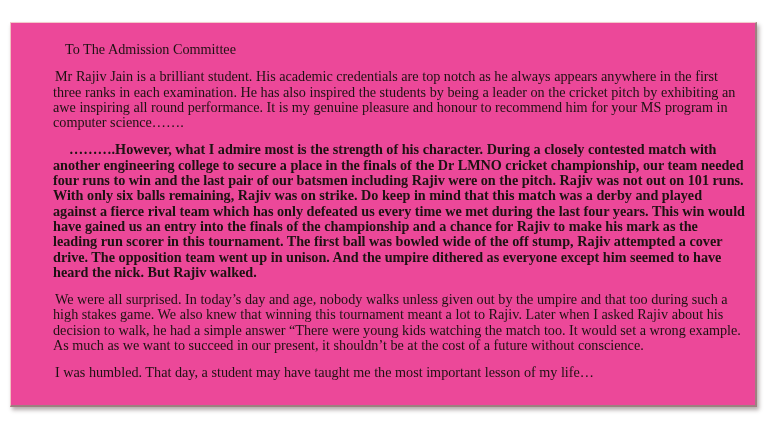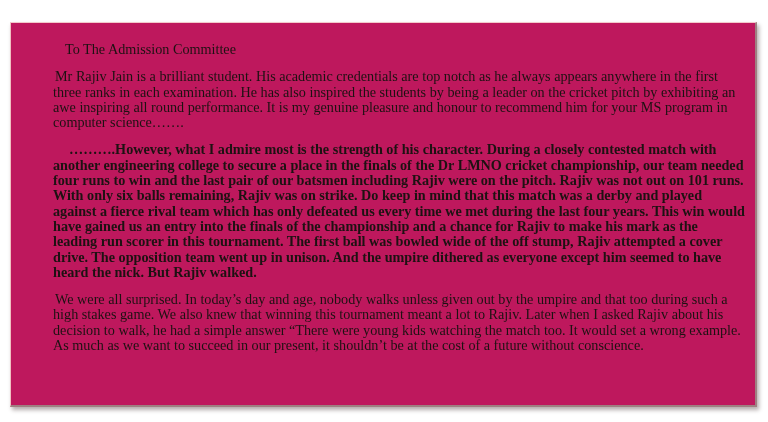--- a/index.html
+++ b/index.html
@@ -2,21 +2,21 @@
 <html><head>
 <meta charset="utf-8">
 <style>
   html, body { margin: 0; padding: 0; background: #ffffff; }
   body { width: 768px; height: 422px; position: relative; overflow: hidden; }
   .note {
     position: absolute;
     left: 10px; top: 22px;
     width: 747px; height: 385px;
     box-sizing: border-box;
-    background: #be185d;
+    background: #ec4899;
     border-top: 1px solid #f3c9cb;
     border-left: 1px solid #f0c0c2;
     border-right: 2px solid #9e7f80;
     border-bottom: 2px solid #9e7f80;
     box-shadow: 2px 3px 4px rgba(90,70,70,0.45);
     padding: 19px 10px 0 42px;
     font-family: "Liberation Serif", serif;
     font-size: 14.2px;
     line-height: 15.3px;
     color: #1d1212;
@@ -27,13 +27,14 @@
   .indent2 { text-indent: 16px; font-weight: bold; }
 </style>
 </head>
 <body>
 
 <div class="note">
   <p class="heading">To The Admission Committee</p>
   <p class="para indent">Mr Rajiv Jain is a brilliant student. His academic credentials are top notch as he always appears anywhere in the first three ranks in each examination. He has also inspired the students by being a leader on the cricket pitch by exhibiting an awe inspiring all round performance. It is my genuine pleasure and honour to recommend him for your MS program in computer science…….</p>
   <p class="para indent2">……….However, what I admire most is the strength of his character. During a closely contested match with another engineering college to secure a place in the finals of the Dr LMNO cricket championship, our team needed four runs to win and the last pair of our batsmen including Rajiv were on the pitch. Rajiv was not out on 101 runs. With only six balls remaining, Rajiv was on strike. Do keep in mind that this match was a derby and played against a fierce rival team which has only defeated us every time we met during the last four years. This win would have gained us an entry into the finals of the championship and a chance for Rajiv to make his mark as the leading run scorer in this tournament. The first ball was bowled wide of the off stump, Rajiv attempted a cover drive. The opposition team went up in unison. And the umpire dithered as everyone except him seemed to have heard the nick. But Rajiv walked.</p>
   <p class="para indent">We were all surprised. In today’s day and age, nobody walks unless given out by the umpire and that too during such a high stakes game. We also knew that winning this tournament meant a lot to Rajiv. Later when I asked Rajiv about his decision to walk, he had a simple answer “There were young kids watching the match too. It would set a wrong example. As much as we want to succeed in our present, it shouldn’t be at the cost of a future without conscience.</p>
+  <p class="para indent">I was humbled. That day, a student may have taught me the most important lesson of my life…</p>
 </div>
 
 </body></html>

